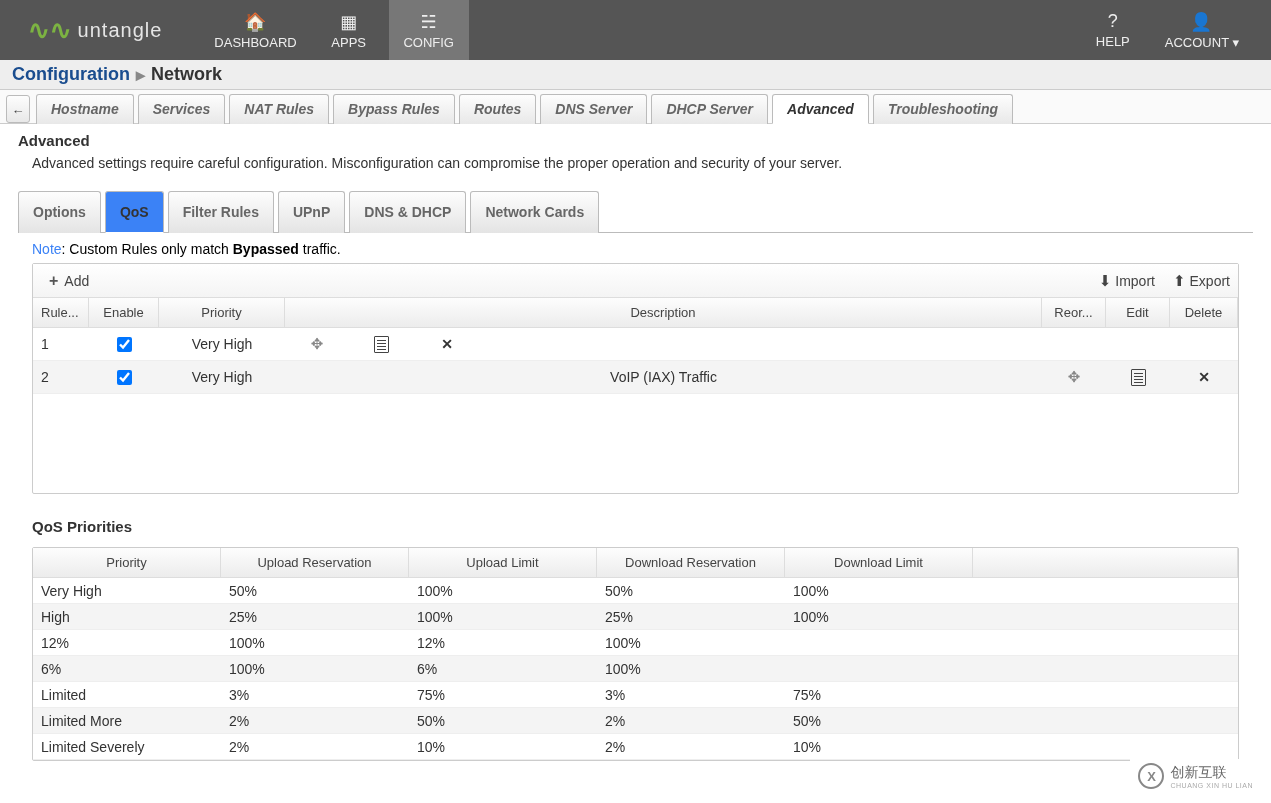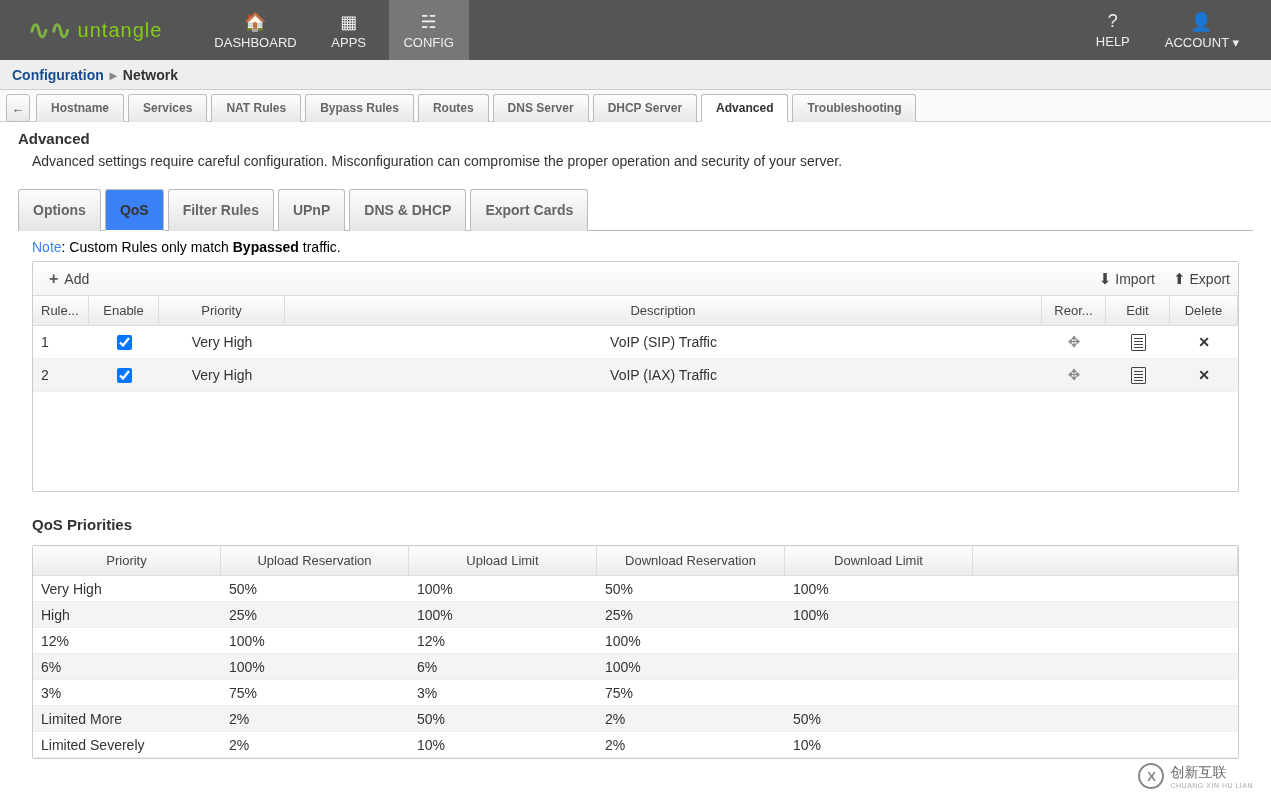--- a/index.html
+++ b/index.html
@@ -2,38 +2,38 @@
 <html><head>
 <meta charset="utf-8">
 <style>
   * { box-sizing: border-box; margin: 0; padding: 0; font-family: Arial, sans-serif; }
   body { width: 1271px; height: 803px; background: #fff; overflow: hidden; position: relative; }
 
   
   .topbar { height: 60px; background: #555; display: flex; align-items: center; color: #eee; padding: 0 8px; }
   .logo { display: flex; align-items: center; gap: 6px; margin-right: 40px; margin-left: 20px; }
   .logo-wave { color: #7cb342; font-size: 26px; font-weight: bold; }
-  .logo-text { color: #84cc16; font-size: 20px; letter-spacing: 1px; }
+  .logo-text { color: #e5e5e5; font-size: 20px; letter-spacing: 1px; }
   .navitems { display: flex; gap: 0; }
   .navitem { min-width: 80px; height: 60px; display: flex; flex-direction: column; align-items: center; justify-content: center; gap: 2px; font-size: 13px; color: #eee; cursor: pointer; padding: 0 12px; }
   .navitem.active { background: #777; }
   .nav-icon { font-size: 18px; }
   .spacer { flex: 1; }
   .right-nav { display: flex; gap: 0; margin-right: 12px; }
 
   
-  .breadcrumb { height: 30px; background: #eee; border-bottom: 1px solid #ccc; display: flex; align-items: center; padding: 0 12px; font-size: 14px; color: #333; font-weight: bold; }
+  .breadcrumb { height: 30px; background: #eee; border-bottom: 1px solid #ccc; display: flex; align-items: center; padding: 0 12px; font-size: 18px; color: #333; font-weight: bold; }
   .breadcrumb .root { color: #1a4d8f; cursor: pointer; }
   .breadcrumb .sep { margin: 0 6px; color: #888; }
   .breadcrumb .current { color: #333; }
 
   
   .tabrow { display: flex; align-items: center; padding: 4px 6px 0 6px; border-bottom: 1px solid #ccc; background: #fafafa; }
   .back-btn { width: 24px; height: 28px; background: linear-gradient(#fdfdfd,#e8e8e8); border: 1px solid #bbb; border-radius: 3px; display: flex; align-items: center; justify-content: center; margin-right: 6px; font-size: 13px; color: #444; cursor: pointer; margin-bottom: -1px; }
-  .tab { padding: 6px 14px; background: linear-gradient(#fdfdfd,#e8e8e8); border: 1px solid #bbb; border-bottom: none; border-radius: 3px 3px 0 0; margin-right: 4px; font-size: 12px; color: #666; cursor: pointer; font-weight: bold; margin-bottom: -1px; }
+  .tab { padding: 6px 14px; background: linear-gradient(#fdfdfd,#e8e8e8); border: 1px solid #bbb; border-bottom: none; border-radius: 3px 3px 0 0; margin-right: 4px; font-size: 14px; color: #666; cursor: pointer; font-weight: bold; margin-bottom: -1px; font-style: italic; }
   .tab.active { background: #fff; color: #333; border-bottom: 1px solid #fff; }
 
   
   .content { padding: 8px 18px; }
   .section-title { font-size: 15px; font-weight: bold; color: #333; margin-bottom: 6px; }
   .section-desc { font-size: 14px; color: #333; margin-left: 14px; margin-bottom: 20px; }
 
   
   .subtabrow { display: flex; border-bottom: 1px solid #bbb; margin-bottom: 8px; }
   .subtab { padding: 12px 14px; background: linear-gradient(#fdfdfd,#e4e4e4); border: 1px solid #bbb; border-bottom: none; border-radius: 3px 3px 0 0; margin-right: 4px; font-size: 14px; color: #666; cursor: pointer; font-weight: bold; margin-bottom: -1px; }
@@ -147,21 +147,21 @@
 <div class="content">
   <div class="section-title">Advanced</div>
   <div class="section-desc">Advanced settings require careful configuration. Misconfiguration can compromise the proper operation and security of your server.</div>
 
   <div class="subtabrow" id="subtabs">
       <div class="subtab">Options</div>
       <div class="subtab active">QoS</div>
       <div class="subtab">Filter Rules</div>
       <div class="subtab">UPnP</div>
       <div class="subtab">DNS &amp; DHCP</div>
-      <div class="subtab">Export Cards</div>
+      <div class="subtab">Network Cards</div>
     </div>
 
   <div class="subcontent">
     <div class="note-line">
       <span class="note-red">Note</span><span>: Custom Rules only match </span><span class="note-bold">Bypassed</span><span> traffic.</span>
     </div>
 
     <div class="rules-box">
       <div class="rules-toolbar">
         <div class="add-btn">
@@ -189,21 +189,20 @@
         <div class="col-edit">Edit</div>
         <div class="col-del">Delete</div>
       </div>
       <div class="rules-body" id="rulesbody">
           <div class="rules-row">
             <div class="col-rule">1</div>
             <div class="col-enable">
               <input type="checkbox" checked="" style="">
             </div>
             <div class="col-priority">Very High</div>
-            <div class="col-desc">VoIP (SIP) Traffic</div>
             <div class="col-reor">
               <span class="reor-icon"></span>
             </div>
             <div class="col-edit">
               <span class="edit-icon"></span>
             </div>
             <div class="col-del">
               <span class="del-icon"></span>
             </div>
           </div>
@@ -263,20 +262,21 @@
             <div class="pcol-sp"></div>
           </div>
           <div class="prio-row">
             <div class="pcol-ur">6%</div>
             <div class="pcol-ul">100%</div>
             <div class="pcol-dr">6%</div>
             <div class="pcol-dl">100%</div>
             <div class="pcol-sp"></div>
           </div>
           <div class="prio-row">
+            <div class="pcol-name">Limited</div>
             <div class="pcol-ur">3%</div>
             <div class="pcol-ul">75%</div>
             <div class="pcol-dr">3%</div>
             <div class="pcol-dl">75%</div>
             <div class="pcol-sp"></div>
           </div>
           <div class="prio-row">
             <div class="pcol-name">Limited More</div>
             <div class="pcol-ur">2%</div>
             <div class="pcol-ul">50%</div>

